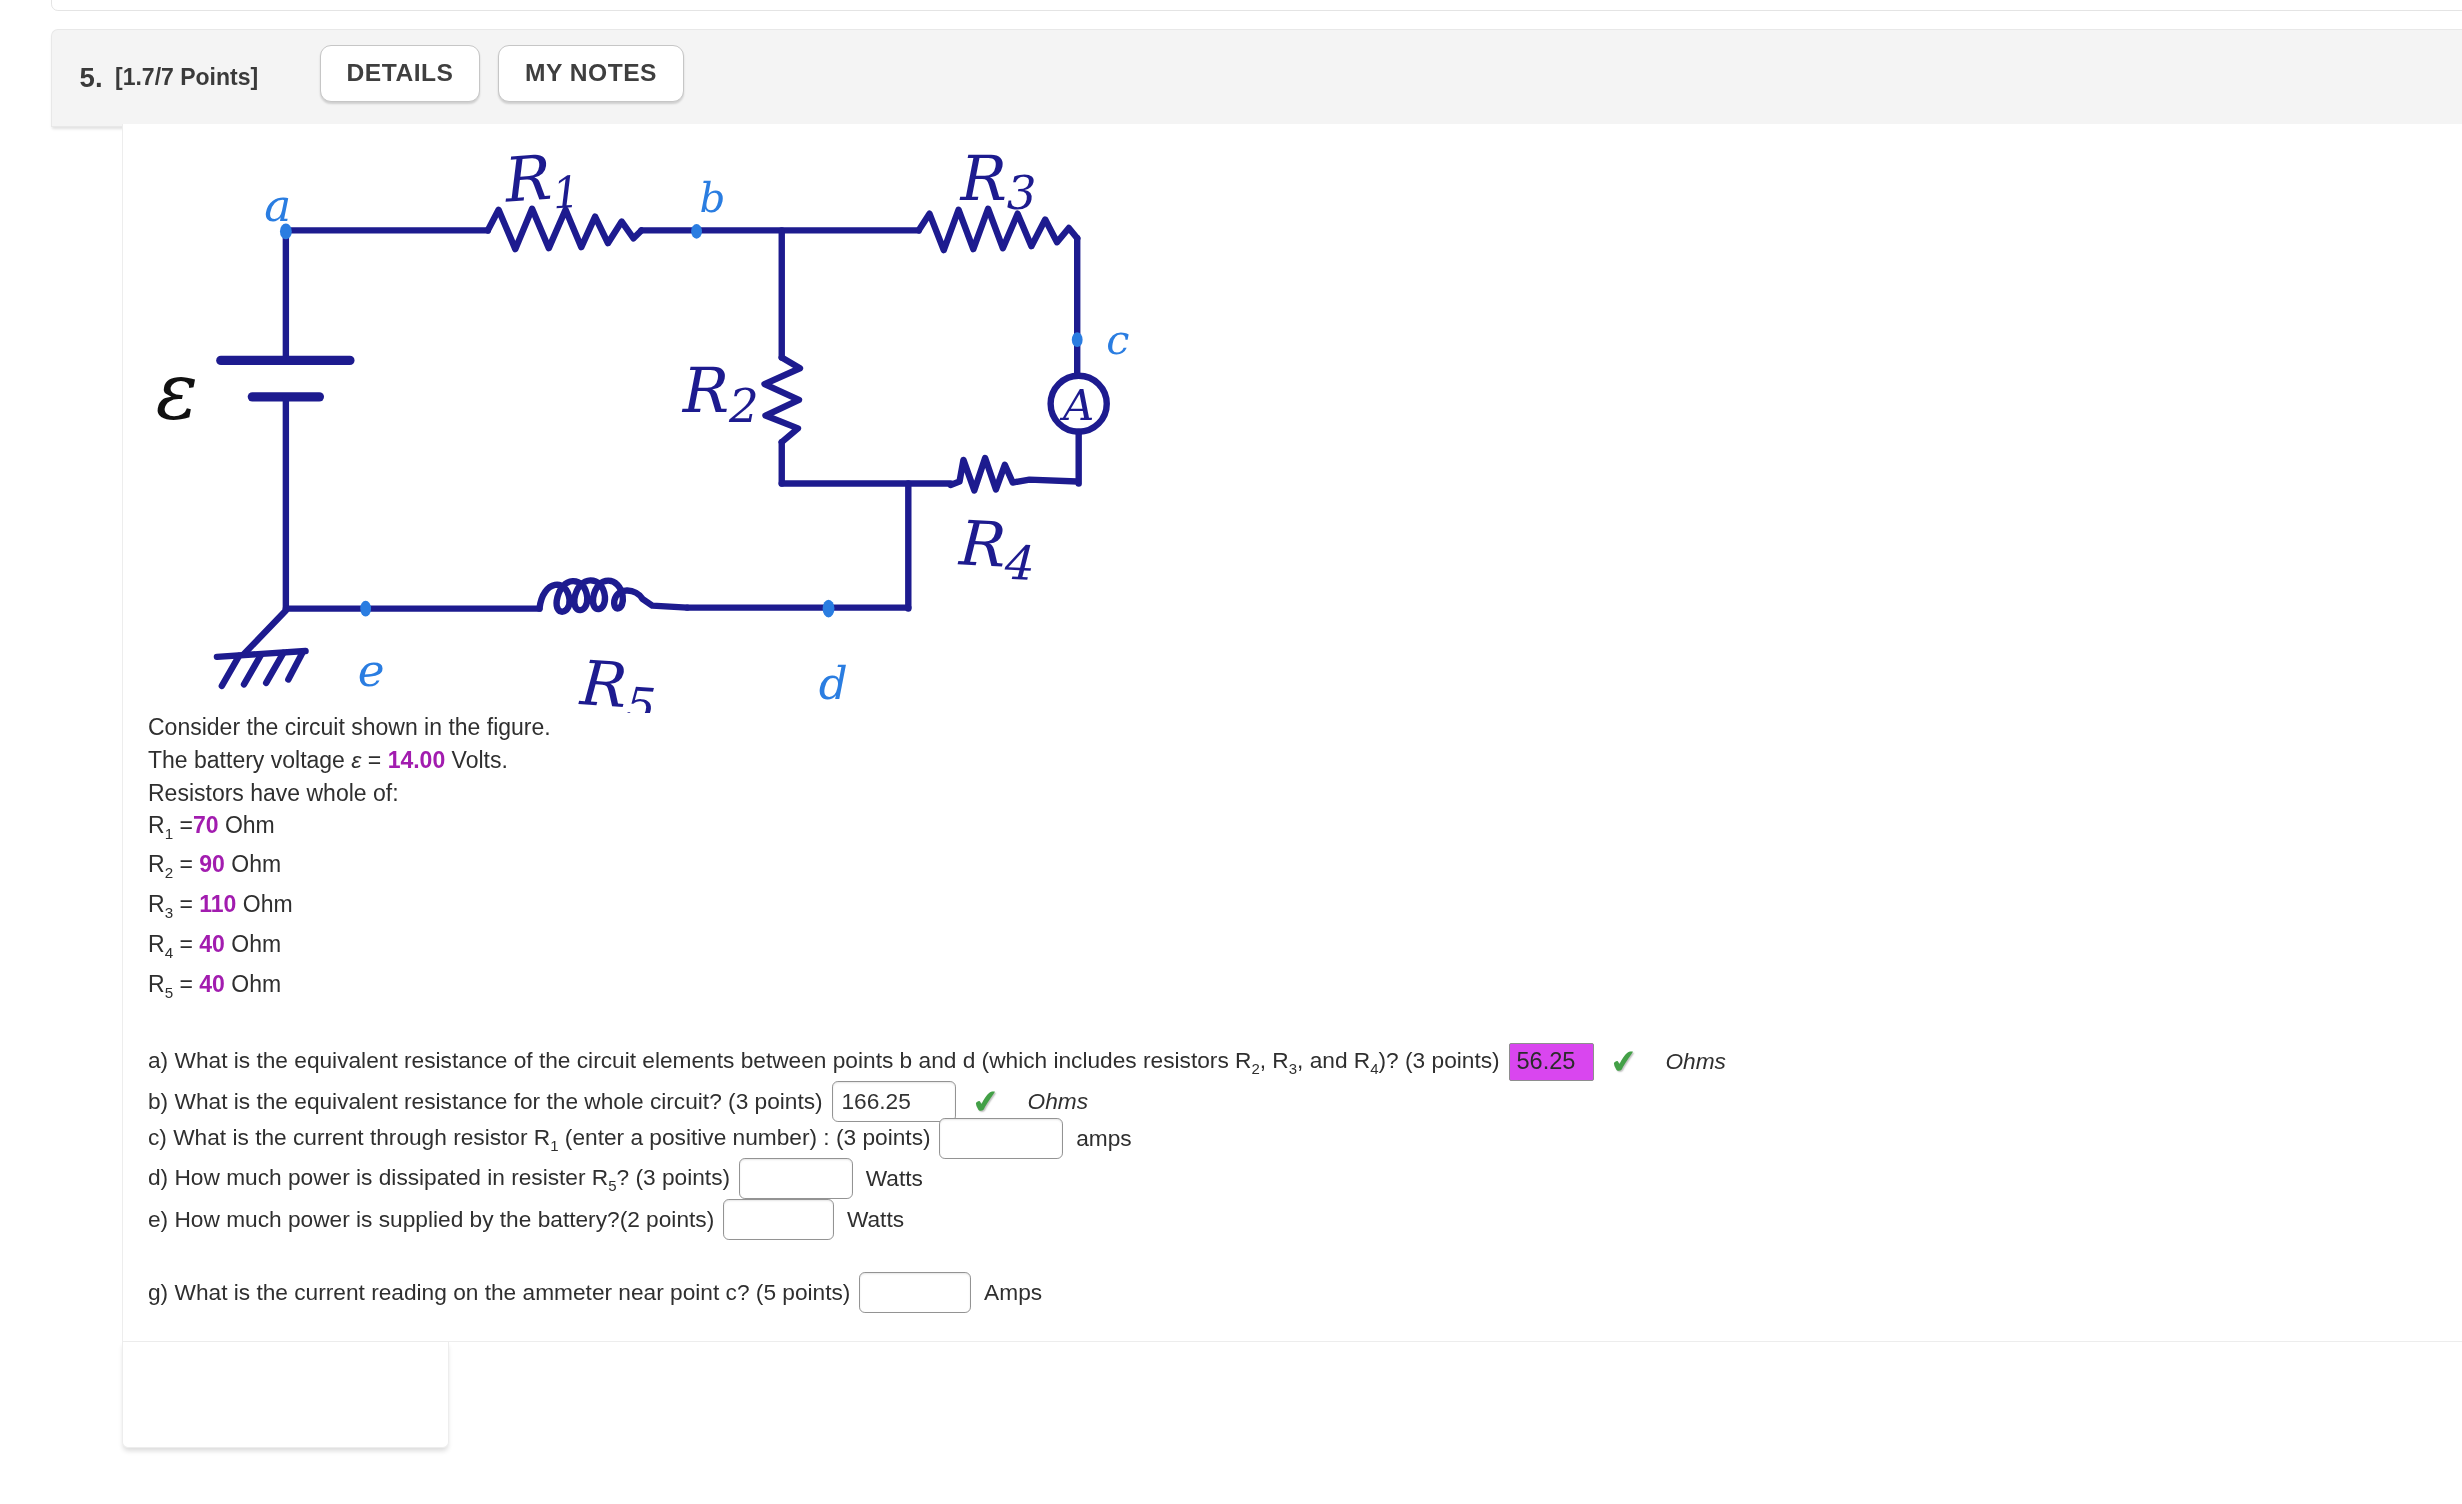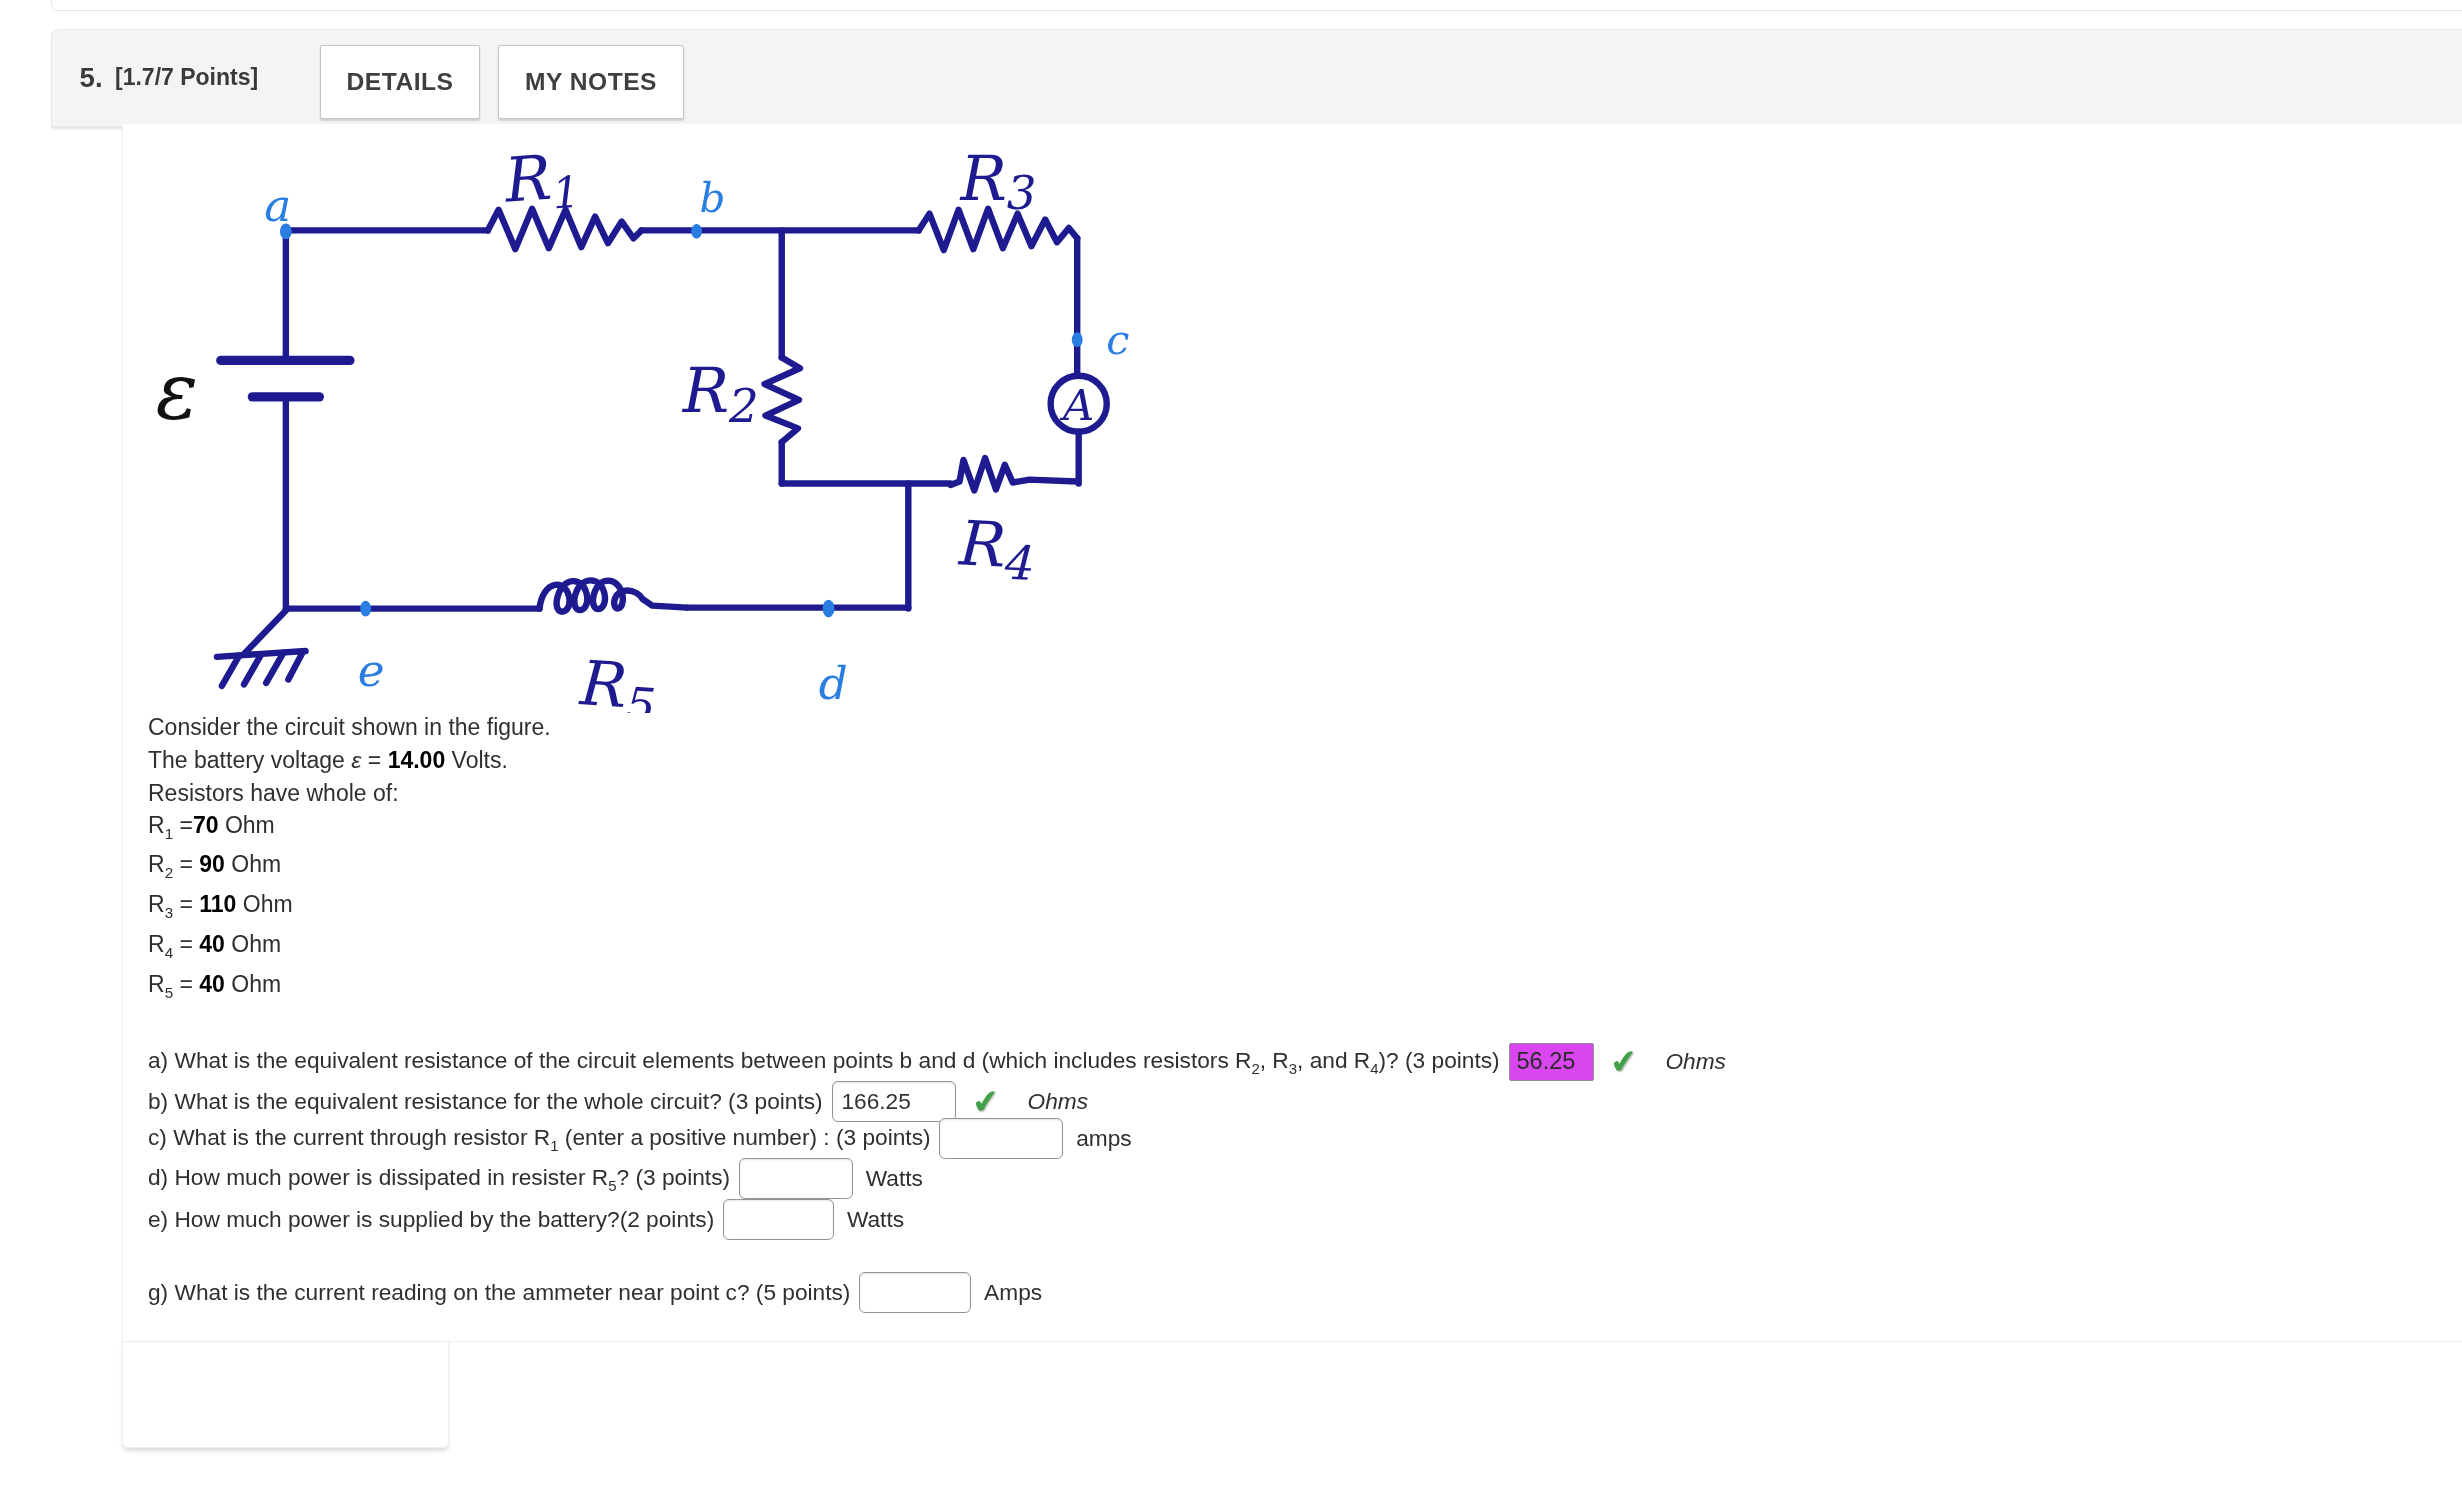--- a/index.html
+++ b/index.html
@@ -12,42 +12,42 @@
       background:#fff;border:1px solid #e4e4e4;border-radius:0 0 0 6.9px;}
 
   
   .qheader{position:absolute;left:51px;top:28.6px;right:-2px;height:96px;
       background:#f4f4f4;border:0.5px solid #e8e8e8;border-right:none;
       border-radius:6.9px 0 0 0;box-shadow:0 2.5px 3px -1px rgba(0,0,0,.12);}
   .qnum{position:absolute;left:27.6px;top:0;height:96px;display:flex;align-items:center;
       font-size:27.6px;font-weight:bold;color:#3a3a3a;}
   .qpoints{position:absolute;left:63px;top:0;height:96px;display:flex;align-items:center;
       font-size:23px;font-weight:bold;color:#3a3a3a;}
-  .hbtn{position:absolute;top:15.3px;height:74px;background:#fff;border:1.5px solid #c6c6c6;
-      border-radius:2px;display:flex;align-items:center;justify-content:center;
+  .hbtn{position:absolute;top:15.3px;height:57px;background:#fff;border:1.5px solid #c6c6c6;
+      border-radius:11px;display:flex;align-items:center;justify-content:center;
       font-size:24.6px;font-weight:bold;color:#3f3f3f;letter-spacing:0.5px;
       box-shadow:0 2px 2px rgba(0,0,0,.15);cursor:pointer;box-sizing:border-box;}
   #btn-details{left:268px;width:160px;}
   #btn-mynotes{left:446px;width:186px;}
 
   
   .content-card{position:absolute;left:122px;top:124px;right:-2px;height:1217px;
       background:#fff;border-left:1px solid #ededed;border-bottom:1px solid #ededed;}
   .submit-card{position:absolute;left:122px;top:1342px;width:325px;height:105px;
       background:#fff;border-left:1px solid #ededed;border-right:1px solid #ededed;
       border-bottom:1px solid #ededed;border-radius:0 0 5.9px 5.9px;
       box-shadow:0 3.9px 4.9px -1px rgba(0,0,0,.14);}
 
   
   #figure{position:absolute;left:143px;top:127px;width:1049px;height:586px;}
   .hand{font-family:"DejaVu Serif",serif;font-style:italic;}
 
   
   .pline{position:absolute;left:148px;font-size:23px;color:#2f2f2f;white-space:pre;line-height:1.1;}
-  .pline b{font-weight:bold;color:#000000;}
+  .pline b{font-weight:bold;color:#a21caf;}
   sub{font-size:0.66em;}
 
   
   .row{position:absolute;left:148px;height:45px;display:flex;align-items:center;
       white-space:pre;font-size:22.7px;color:#2f2f2f;}
   .ans{width:124px;height:41px;border:1.5px solid #939393;border-radius:5.9px;background:#fff;
       font-family:"Liberation Sans",sans-serif;font-size:22.7px;color:#333;
       padding:0 8.9px;margin-left:8.9px;box-sizing:border-box;
       box-shadow:inset 0 1px 2px rgba(0,0,0,.10);}
   .ans-readonly{display:inline-flex;align-items:center;width:85px;height:38px;

